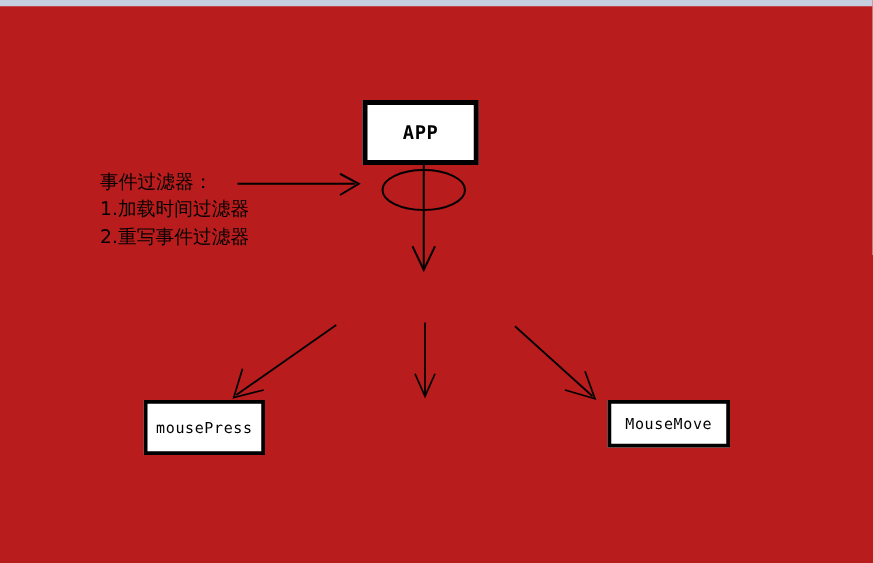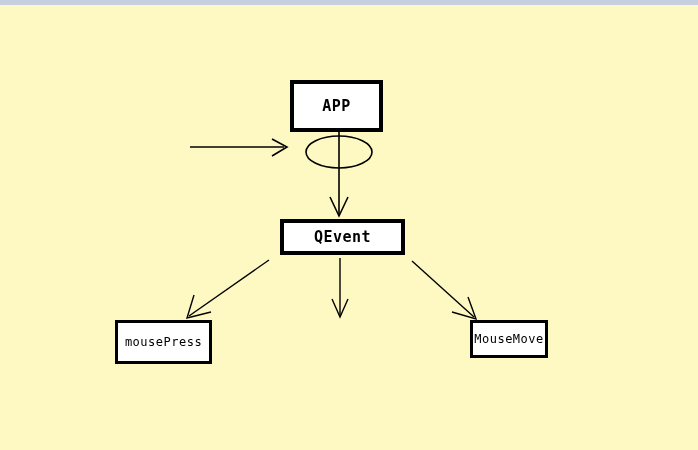--- a/index.html
+++ b/index.html
@@ -12,21 +12,21 @@
     height: 450px;
     position: relative;
     overflow: hidden;
     font-family: "DejaVu Sans", sans-serif;
   }
   #canvas {
     position: absolute;
     left: 0; top: 0;
     width: 698px;
     height: 450px;
-    background: #fef9c3;
+    background: #b91c1c;
   }
   .top-strip {
     position: absolute;
     left: 0; top: 0;
     width: 698px;
     height: 5px;
     background: #c6cfe0;
   }
   svg.edges {
     position: absolute;
@@ -65,22 +65,22 @@
   }
   #node-mousepress {
     left: 115px; top: 320px;
     width: 97px; height: 44px;
   }
   #node-keypress {
     left: 293px; top: 320px;
     width: 97px; height: 38px;
   }
   #node-mousemove {
-    left: 470px; top: 320px;
-    width: 78px; height: 38px;
+    left: 486px; top: 320px;
+    width: 98px; height: 38px;
   }
   .cjk-text {
     position: absolute;
     font-family: "DejaVu Sans", sans-serif;
     color: #000000;
     white-space: nowrap;
   }
   #filter-note {
     left: 80px; top: 134px;
     font-size: 15px;
@@ -124,22 +124,26 @@
     </g>
 
     <g>
       <line x1="412" y1="261" x2="474" y2="317" stroke="#000" stroke-width="1.4"></line>
       <polyline points="452,312 476,319 468,297" fill="none" stroke="#000" stroke-width="1.4"></polyline>
     </g>
   </svg>
 
   <div class="node" id="node-app">APP</div>
 
-  <div class="node" id="node-qevent">QEvent</div>
 
   <div class="node leaf" id="node-mousepress">mousePress</div>
 
 
   <div class="node leaf" id="node-mousemove">MouseMove</div>
 
+  <div class="cjk-text" id="filter-note">
+    <span class="note-line">事件过滤器：</span>
+    <span class="note-line">1.加载时间过滤器</span>
+    <span class="note-line">2.重写事件过滤器</span>
+  </div>
 
 
 </div>
 
 </body></html>

